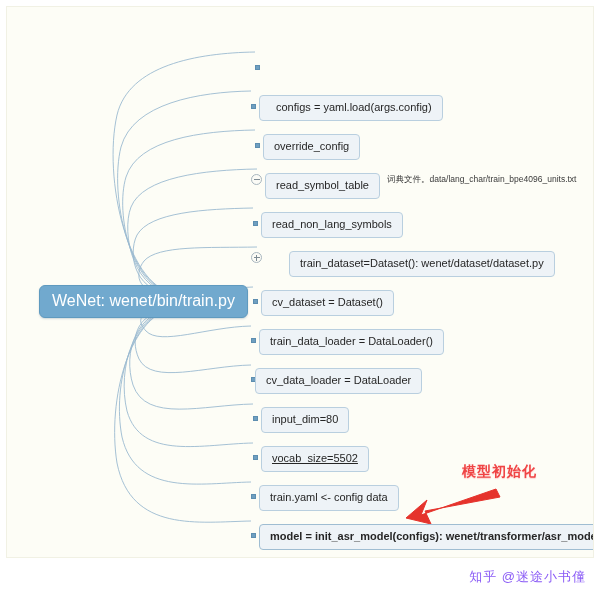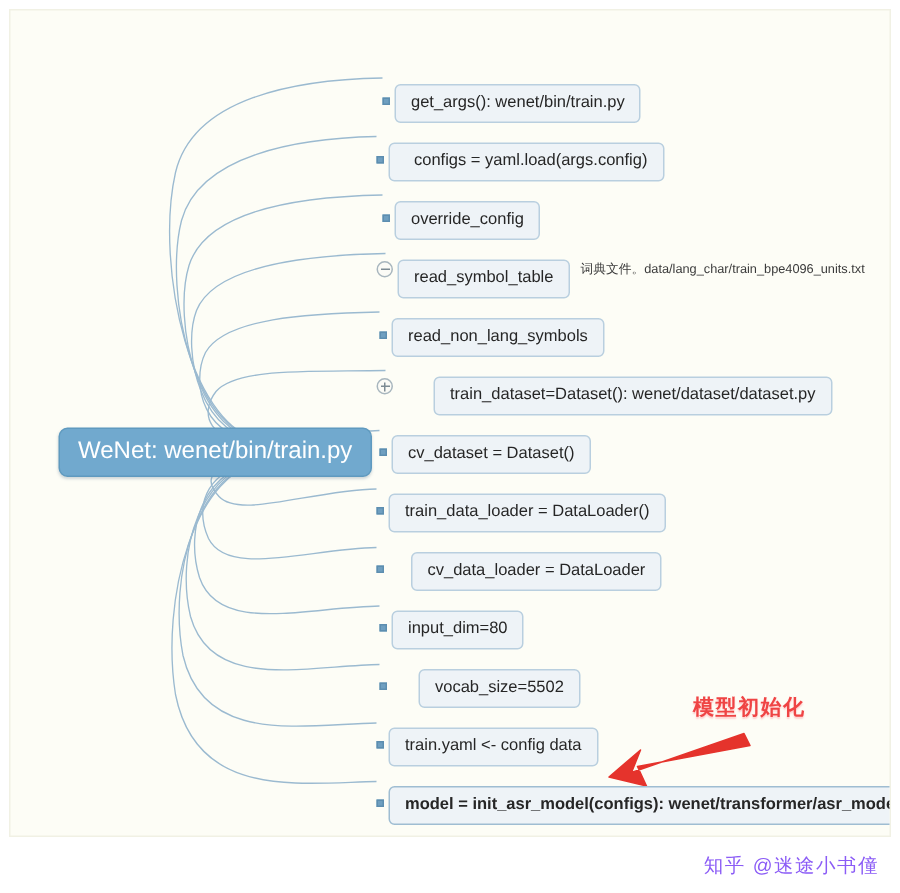--- a/index.html
+++ b/index.html
@@ -162,21 +162,20 @@
 
     <svg style="position:absolute;left:0;top:0;width:588px;height:552px;" viewBox="0 0 588 552" xmlns="http://www.w3.org/2000/svg">
       <g>
         <path d="M 489 482 L 414 508 L 420 493 L 399 511 L 424 517 L 418 504 L 493 490 Z" fill="#e5332c" stroke="#e5332c" stroke-width="1" stroke-linejoin="round"></path>
       </g>
     </svg>
 
     <div id="root-node" style="left:32px; top:278px;">WeNet: wenet/bin/train.py</div>
 
     <span class="bullet" style="left:248px; top:58px;"></span>
-    <div class="node" style="left:256px; top:49px;">get_args(): wenet/bin/train.py</div>
 
     <span class="bullet" style="left:244px; top:97px;"></span>
     <div class="node" style="left:252px; top:88px;padding-left:16px;">configs = yaml.load(args.config)</div>
 
     <span class="bullet" style="left:248px; top:136px;"></span>
     <div class="node" style="left:256px; top:127px;">override_config</div>
 
     <span class="expander" style="left:244px; top:167px;"></span>
     <div class="node" style="left:258px; top:166px;">read_symbol_table</div>
     <div id="side-note" style="left:380px; top:168px;">词典文件。data/lang_char/train_bpe4096_units.txt</div>
@@ -187,27 +186,27 @@
     <span class="expander plus" style="left:244px; top:245px;"></span>
     <div class="node" style="left:258px; top:244px;margin-left:24px;">train_dataset=Dataset(): wenet/dataset/dataset.py</div>
 
     <span class="bullet" style="left:246px; top:292px;"></span>
     <div class="node" style="left:254px; top:283px;">cv_dataset = Dataset()</div>
 
     <span class="bullet" style="left:244px; top:331px;"></span>
     <div class="node" style="left:252px; top:322px;">train_data_loader = DataLoader()</div>
 
     <span class="bullet" style="left:244px; top:370px;"></span>
-    <div class="node" style="left:267px; top:361px;text-align:center;">cv_data_loader = DataLoader</div>
+    <div class="node" style="left:248px; top:361px;text-align:center;">cv_data_loader = DataLoader</div>
 
     <span class="bullet" style="left:246px; top:409px;"></span>
     <div class="node" style="left:254px; top:400px;">input_dim=80</div>
 
     <span class="bullet" style="left:246px; top:448px;"></span>
-    <div class="node" style="left:272px; top:439px;">vocab_size=5502</div>
+    <div class="node" style="left:254px; top:439px;text-decoration:underline;">vocab_size=5502</div>
 
     <span class="bullet" style="left:244px; top:487px;"></span>
     <div class="node" style="left:252px; top:478px;">train.yaml &lt;- config data</div>
 
     <span class="bullet" style="left:244px; top:526px;"></span>
     <div class="node bold" style="left:252px; top:517px;">model = init_asr_model(configs): wenet/transformer/asr_model.py</div>
 
     <div id="red-label" style="left:455px; top:456px;">模型初始化</div>
 
   </div>

